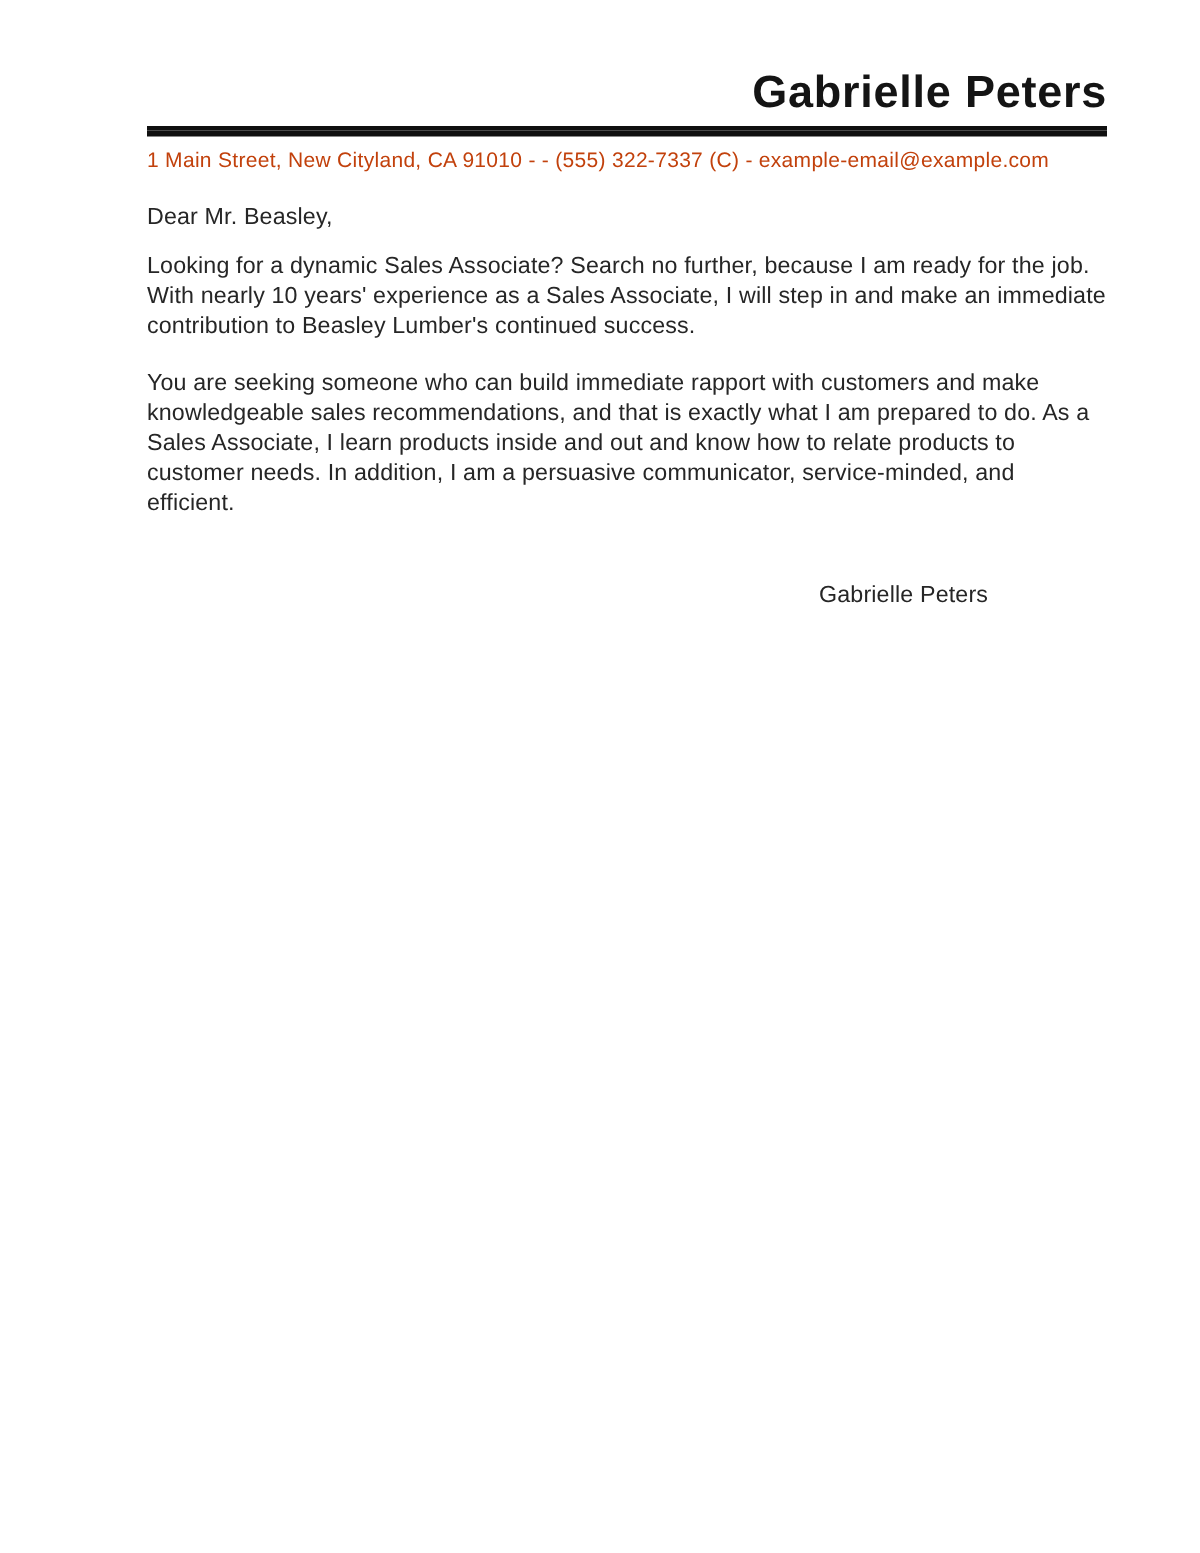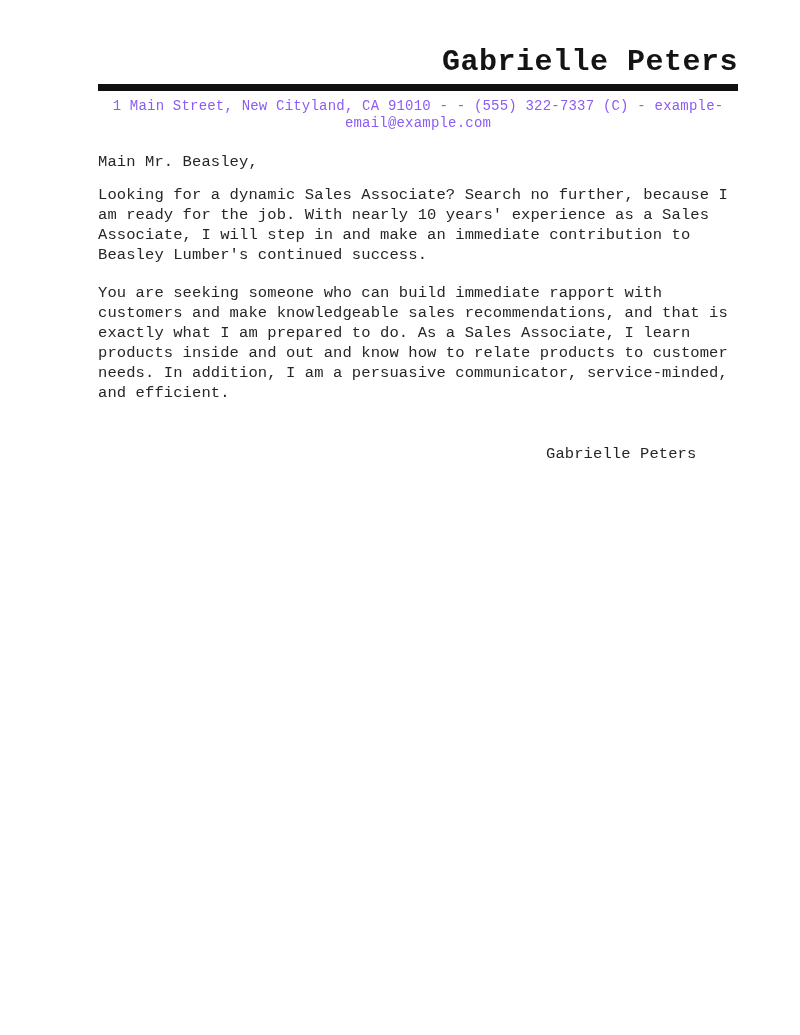--- a/index.html
+++ b/index.html
@@ -3,21 +3,21 @@
 <meta charset="utf-8">
 <style>
   * { margin: 0; padding: 0; box-sizing: border-box; }
   html, body { background: #ffffff; }
   .page {
     position: relative;
     width: 764px;
     height: 1035px;
     margin: 0 auto;
     background: #ffffff;
-    font-family: Liberation Mono, monospace;
+    font-family: Liberation Sans, sans-serif;
     color: #222222;
     overflow: hidden;
   }
   .content {
     position: absolute;
     left: 80px;
     top: 0;
     width: 640px;
   }
   .header-name {
@@ -31,23 +31,23 @@
   }
   .double-rule {
     margin-top: 4px;
     height: 3px;                 
     border-top: 3px solid #101010;
     border-bottom: 4px solid #101010;
     width: 100%;
   }
   .contact-line {
     margin-top: 7px;
-    text-align: center;
+    text-align: left;
     font-size: 14px;
-    color: #8b5cf6;
+    color: #c2410c;
     letter-spacing: 0.2px;
     line-height: 1.2;
   }
   .letter-body {
     margin-top: 20px;
     font-size: 15.5px;
     line-height: 20px;
     color: #262626;
     letter-spacing: 0.1px;
   }
@@ -72,21 +72,21 @@
   <div class="content">
 
     <div class="header-name">Gabrielle Peters</div>
 
     <div class="double-rule"></div>
 
     <div class="contact-line">1 Main Street, New Cityland, CA 91010 - - (555) 322-7337 (C) - example-email@example.com</div>
 
     <div class="letter-body">
 
-      <p class="salutation">Main Mr. Beasley,</p>
+      <p class="salutation">Dear Mr. Beasley,</p>
 
       <p class="para">Looking for a dynamic Sales Associate? Search no further, because I am ready for the job. With nearly 10 years' experience as a Sales Associate, I will step in and make an immediate contribution to Beasley Lumber's continued success.</p>
 
       <p class="para">You are seeking someone who can build immediate rapport with customers and make knowledgeable sales recommendations, and that is exactly what I am prepared to do. As a Sales Associate, I learn products inside and out and know how to relate products to customer needs. In addition, I am a persuasive communicator, service-minded, and efficient.</p>
 
 
       <div class="closing-block">
         <p class="signature">Gabrielle Peters</p>
       </div>
 

